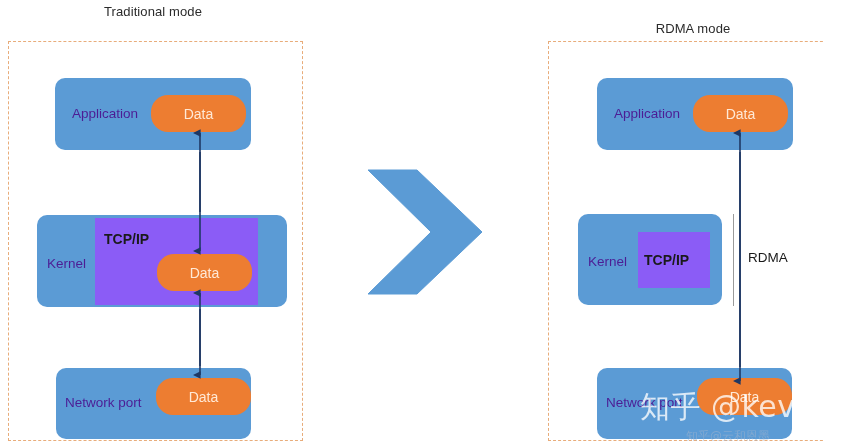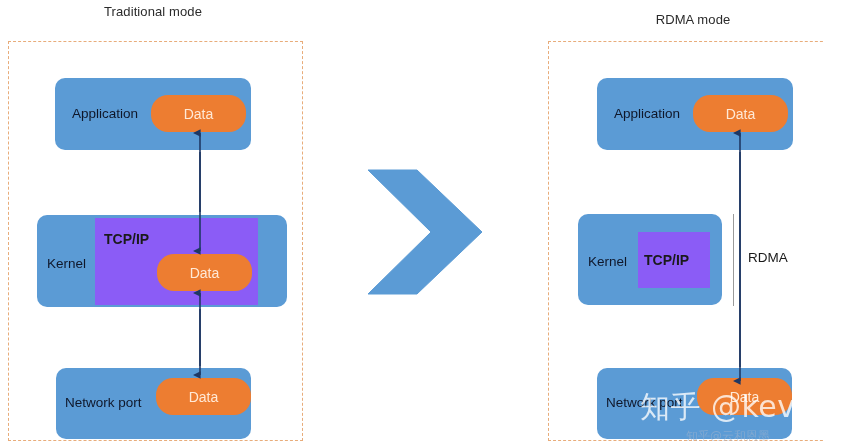--- a/index.html
+++ b/index.html
@@ -38,21 +38,21 @@
 
   
   .layer-box {
     position: absolute;
     background: #5b9bd5;
     border-radius: 10px;
     box-sizing: border-box;
   }
   .layer-label {
     position: absolute;
-    color: #0f172a;
+    color: #4c1d95;
     font-size: 13.5px;
     white-space: nowrap;
     line-height: 1;
   }
 
   
   .gray-block {
     position: absolute;
     background: #8b5cf6;
     box-sizing: border-box;
@@ -134,21 +134,21 @@
     white-space: nowrap;
     font-family: "DejaVu Sans", sans-serif;
   }
 </style>
 </head>
 <body>
 
 <div id="canvas">
 
   <div class="panel-title" style="left:53px; top:4px; width:200px;">Traditional mode</div>
-  <div class="panel-title" style="left:593px; top:12px; width:200px;">RDMA mode</div>
+  <div class="panel-title" style="left:593px; top:21px; width:200px;">RDMA mode</div>
 
   <div class="dashed-panel" style="left:8px; top:41px; width:295px; height:400px;"></div>
 
   <div class="layer-box" style="left:55px; top:78px; width:196px; height:72px;">
     <div class="layer-label" style="left:17px; top:29px;">Application</div>
   </div>
   <div class="data-chip" style="left:151px; top:95px; width:95px; height:37px;">Data</div>
 
   <div class="layer-box" style="left:37px; top:215px; width:250px; height:92px;">
     <div class="layer-label" style="left:10px; top:42px;">Kernel</div>

